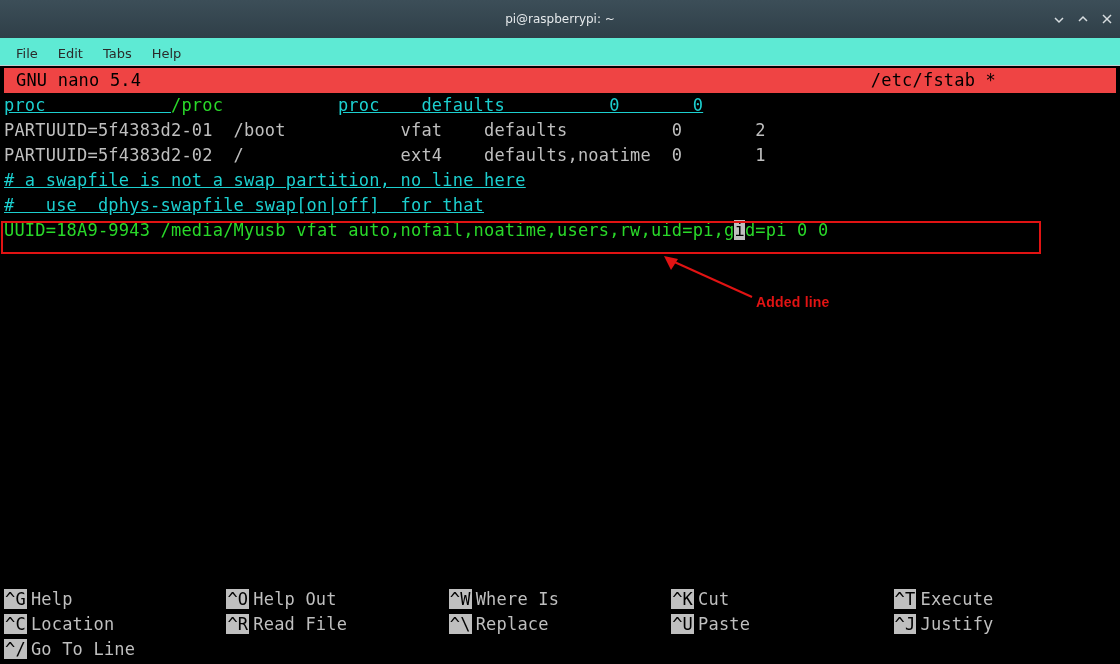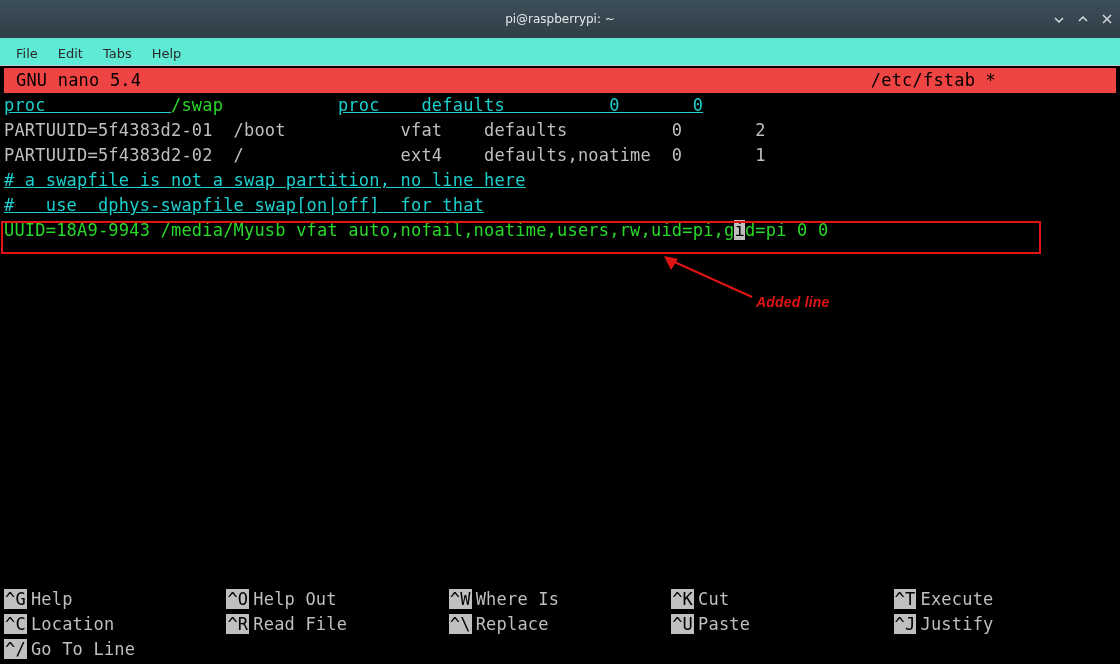--- a/index.html
+++ b/index.html
@@ -128,36 +128,36 @@
   <span class="menuitem">Help</span>
 </div>
 
 <div class="terminal">
   <div class="nano-header">
     <span class="left">  GNU nano 5.4</span>
     <span class="center">/etc/fstab *</span>
     <span style="width:120px"></span>
   </div>
 
-  <div class="term-line"><span class="cyan">proc            </span><span class="green">/swap           </span><span class="cyan">proc    defaults          0       0</span></div>
+  <div class="term-line"><span class="cyan">proc            </span><span class="green">/proc           </span><span class="cyan">proc    defaults          0       0</span></div>
 
   <div class="term-line grey">PARTUUID=5f4383d2-01  /boot           vfat    defaults          0       2</div>
   <div class="term-line grey">PARTUUID=5f4383d2-02  /               ext4    defaults,noatime  0       1</div>
 
   <div class="term-line cyan"># a swapfile is not a swap partition, no line here</div>
   <div class="term-line cyan">#   use  dphys-swapfile swap[on|off]  for that</div>
 
   <div class="term-line"><span class="green">UUID=18A9-9943 /media/Myusb vfat auto,nofail,noatime,users,rw,uid=pi,g</span><span class="cursor-block">i</span><span class="green">d=pi 0 0</span></div>
 
   <div class="added-box"></div>
   <svg class="added-arrow" style="left:660px; top:186px;" width="120" height="55">
     <line x1="10" y1="8" x2="92" y2="45" stroke="#e11313" stroke-width="2"></line>
     <polygon points="4,4 18,7 11,18" fill="#e11313"></polygon>
   </svg>
-  <div class="added-label" style="left:756px; top:224px;font-style:italic;">Added line</div>
+  <div class="added-label" style="left:756px; top:224px;">Added line</div>
 
   <div class="shortcuts">
     <div class="shortcut"><span class="key">^G</span><span class="label">Help</span></div>
     <div class="shortcut"><span class="key">^O</span><span class="label">Help Out</span></div>
     <div class="shortcut"><span class="key">^W</span><span class="label">Where Is</span></div>
     <div class="shortcut"><span class="key">^K</span><span class="label">Cut</span></div>
     <div class="shortcut"><span class="key">^T</span><span class="label">Execute</span></div>
     <div class="shortcut"><span class="key">^C</span><span class="label">Location</span></div>
 
     <div class="shortcut"><span class="key">^R</span><span class="label">Read File</span></div>

